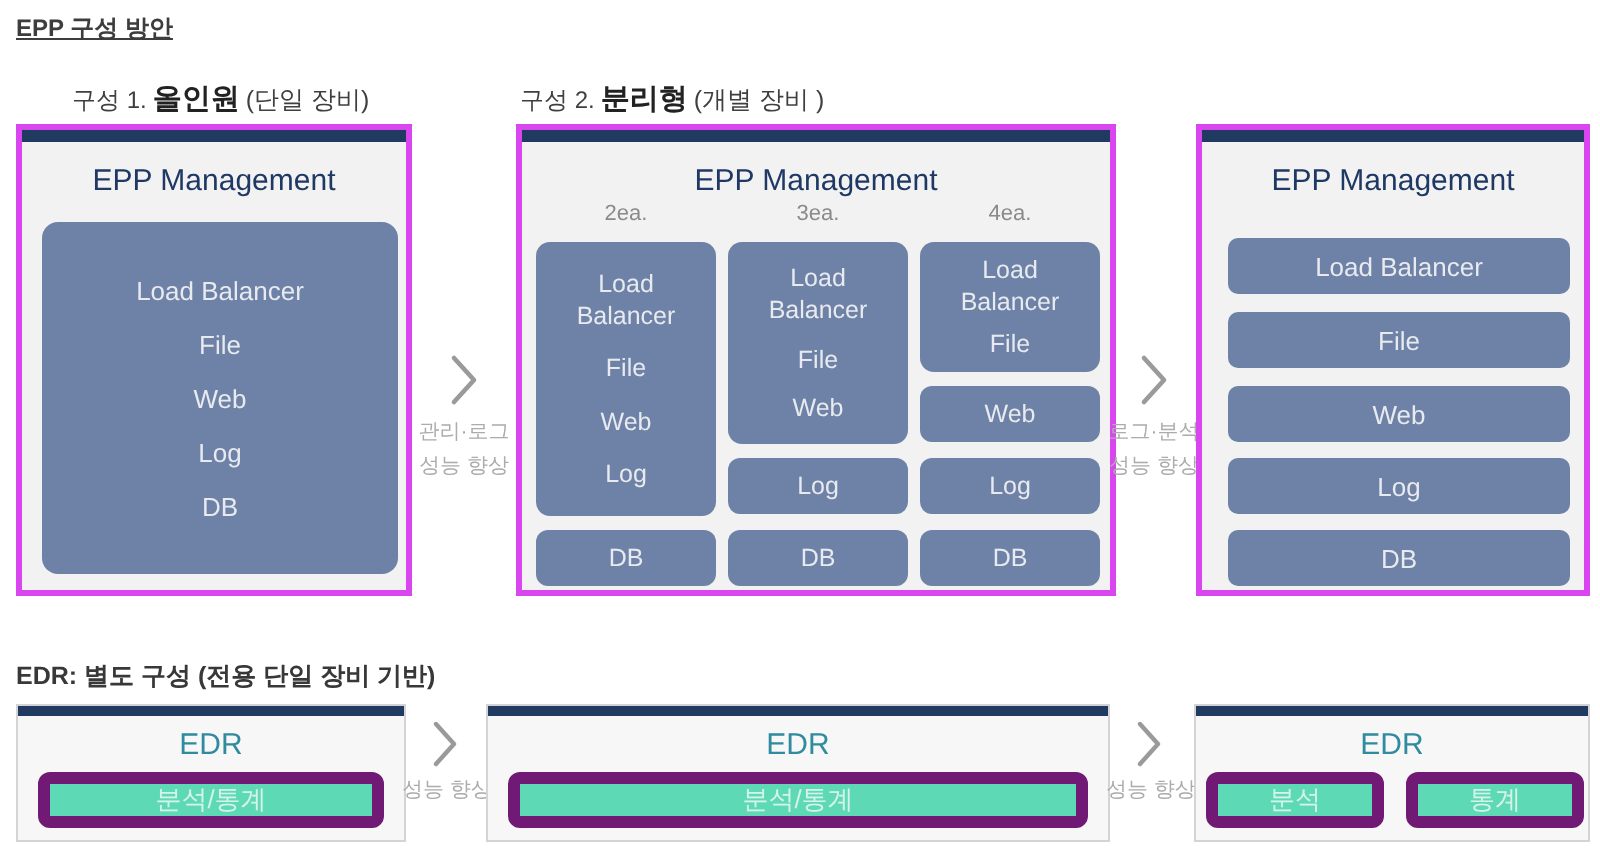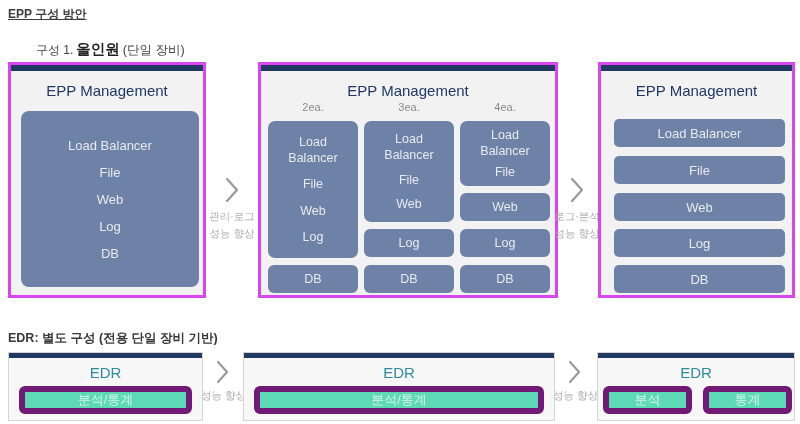--- a/index.html
+++ b/index.html
@@ -59,20 +59,23 @@
 </style>
 </head>
 <body>
 
 <div class="stage">
 
   <div class="page-title">EPP 구성 방안</div>
 
   <div class="cfg-title" style="left:20px;margin-left:16px;">
     <span class="prefix">구성 1.</span><span class="name">올인원</span><span class="suffix">(단일 장비)</span>
+  </div>
+  <div class="cfg-title" style="left:260px;">
+    <span class="prefix">구성 2.</span><span class="name">분리형</span><span class="suffix">(개별 장비 )</span>
   </div>
 
   <div class="panel p1">
     <div class="panel-bar"></div>
     <div class="mgmt">EPP Management</div>
     <div class="bluebox stackbox">
       <div>Load Balancer</div>
       <div>File</div>
       <div>Web</div>
       <div>Log</div>

